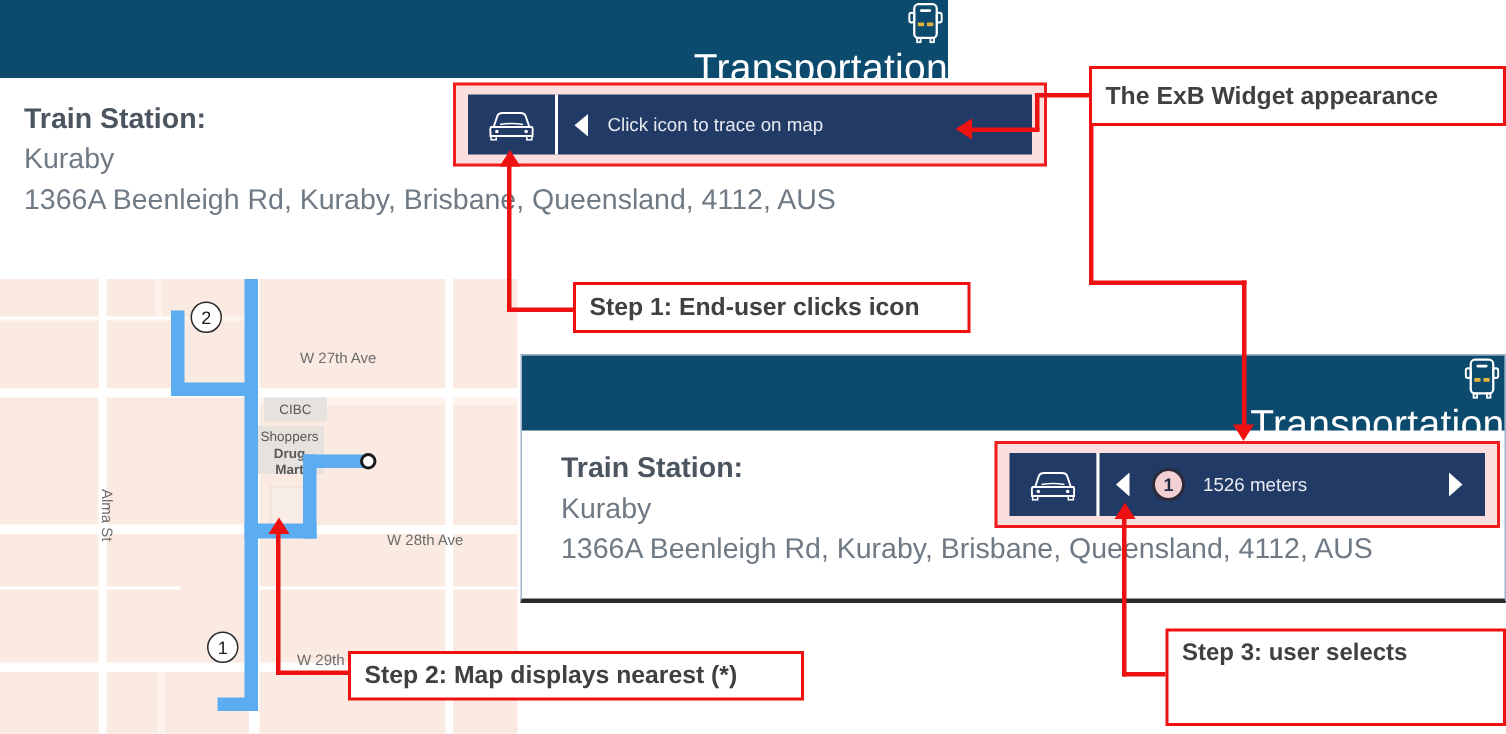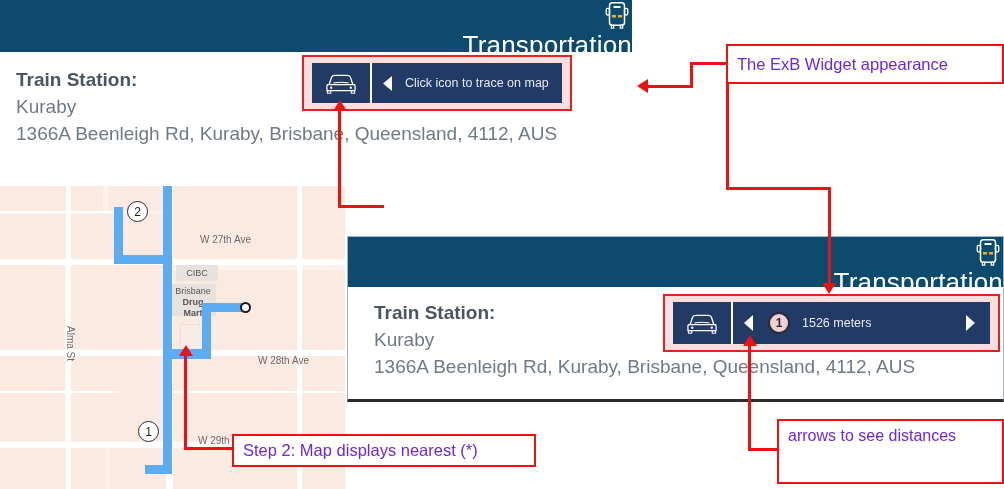--- a/index.html
+++ b/index.html
@@ -80,21 +80,21 @@
   }
   .exb .bar .badge{
     width:22px;height:22px;border-radius:50%;
     background:#f1cfd2;border:2px solid #2b2b3a;
     color:#1d2a44;font-size:12px;font-weight:700;
     display:flex;align-items:center;justify-content:center;
     margin-left:14px;box-sizing:border-box;
   }
   .exb .bar .caret-right{margin-left:auto;margin-right:14px;display:flex;align-items:center;}
 
-  #exb1{left:302px;top:55px;width:270px;height:56px;}
+  #exb1{left:302px;top:55px;width:396px;height:56px;}
   #exb1 .car-btn{width:58px;height:40px;}
   #exb1 .bar{height:40px;}
 
   #exb2{left:663px;top:294px;width:337px;height:58px;}
   #exb2 .car-btn{width:58px;height:42px;}
   #exb2 .bar{height:42px;}
 
   
   #map{
     position:absolute;left:0;top:186px;width:345px;height:303px;
@@ -119,23 +119,23 @@
     position:absolute;width:21px;height:21px;border-radius:50%;
     background:#ffffff;border:1.5px solid #2a2a2a;box-sizing:border-box;
     color:#1c1c1c;font-size:12px;
     display:flex;align-items:center;justify-content:center;
   }
   .vert-lbl{transform:rotate(90deg);transform-origin:left top;}
 
   
   .callout{
     position:absolute;background:#ffffff;border:2.5px solid #ee1111;
-    color:#6d28d9;box-sizing:border-box;
+    color:#404040;box-sizing:border-box;
     display:flex;align-items:center;justify-content:flex-start;
-    font-size:16.5px;font-weight:400;
+    font-size:16.5px;font-weight:700;
     padding:0 9px;white-space:nowrap;
   }
   .callout.two-line{
     display:block;padding:4px 9px;line-height:22px;white-space:normal;
   }
   #co-exb{left:726px;top:44px;width:278px;height:40px;}
   #co-s1{left:382px;top:188px;width:265px;height:34px;}
   #co-s2{left:232px;top:434px;width:304px;height:33px;}
   #co-s3{left:777px;top:419px;width:227px;height:65px;font-size:16px;}
 
@@ -177,21 +177,21 @@
     <div class="rd" style="left:0;top:256px;width:345px;height:6px;"></div>
     <div class="rd" style="left:0;top:25px;width:120px;height:2px;"></div>
     <div class="rd" style="left:0;top:205px;width:120px;height:2px;"></div>
     <div class="rd" style="left:172px;top:205px;width:173px;height:2px;"></div>
     <div class="rd" style="left:172px;top:116px;width:30px;height:2px;"></div>
 
     <div class="poi" style="left:176px;top:79px;width:42px;height:16px;line-height:12px;">
       <span>CIBC</span>
     </div>
     <div class="poi" style="left:170px;top:98px;width:46px;height:32px;background:#e6e2de;">
-      <span style="display:block;">Brisbane</span>
+      <span style="display:block;">Shoppers</span>
       <span style="display:block;font-weight:bold;">Drug Mart</span>
     </div>
     <div class="blk" style="left:180px;top:138px;width:26px;height:32px;background:#f7ece6;border:1px solid #eee0d8;"></div>
 
     <div class="rdlbl" style="left:200px;top:48px;text-align:center;">W 27th Ave</div>
     <div class="rdlbl" style="left:258px;top:169px;">W 28th Ave</div>
     <div class="rdlbl" style="left:198px;top:249px;">W 29th</div>
     <div class="rdlbl vert-lbl" style="left:76px;top:140px;">Alma St</div>
 
     <div class="route" style="left:163px;top:0px;width:9px;height:288px;"></div>
@@ -328,20 +328,23 @@
   <div class="ln" style="left:184px;top:447px;width:50px;height:3px;"></div>
   <div class="ah ah-up" style="left:179px;top:345px;"></div>
 
   <div class="ln" style="left:748px;top:345px;width:3px;height:106px;"></div>
   <div class="ln" style="left:748px;top:448px;width:32px;height:3px;"></div>
   <div class="ah ah-up" style="left:743px;top:335px;"></div>
 
   <div id="co-exb" class="callout">
     <span>The ExB Widget appearance</span>
   </div>
+  <div id="co-s1" class="callout">
+    <span>Step 1: End-user clicks icon</span>
+  </div>
   <div id="co-s2" class="callout">
     <span>Step 2: Map displays nearest (*)</span>
   </div>
   <div id="co-s3" class="callout two-line">
-    <div>arrows to see distances</div>
+    <div>Step 3: user selects</div>
   </div>
 
 </div>
 
 </body></html>

